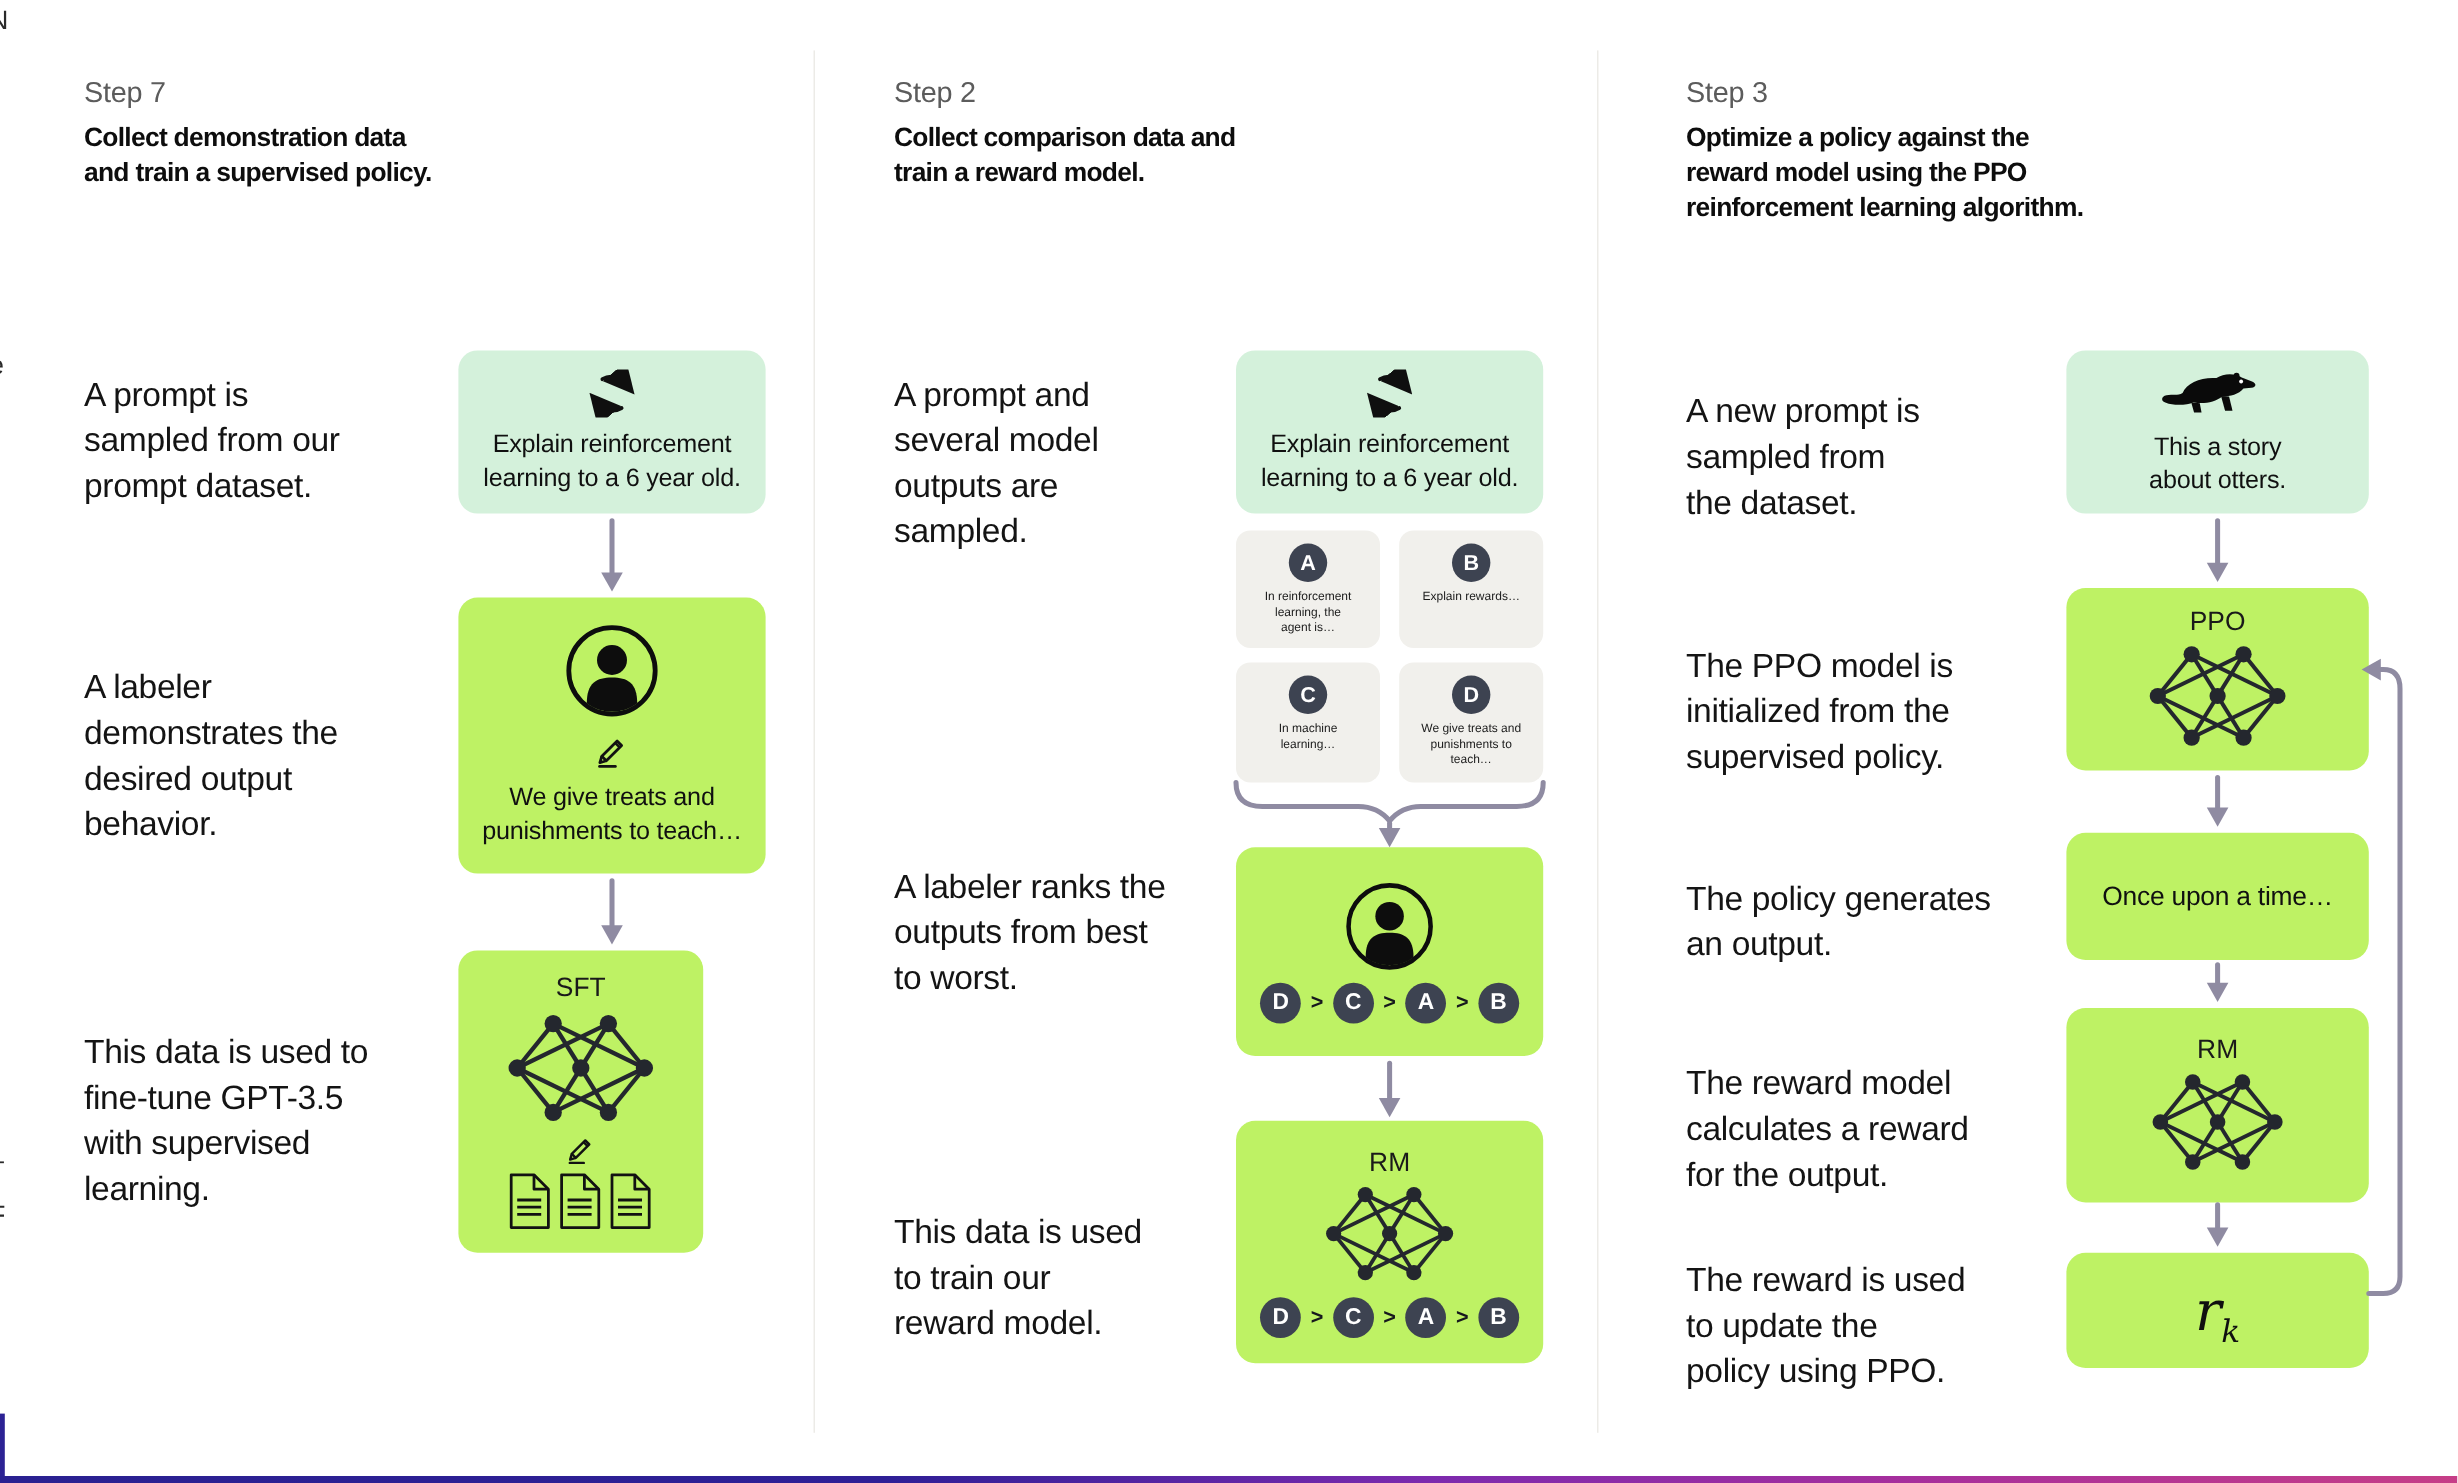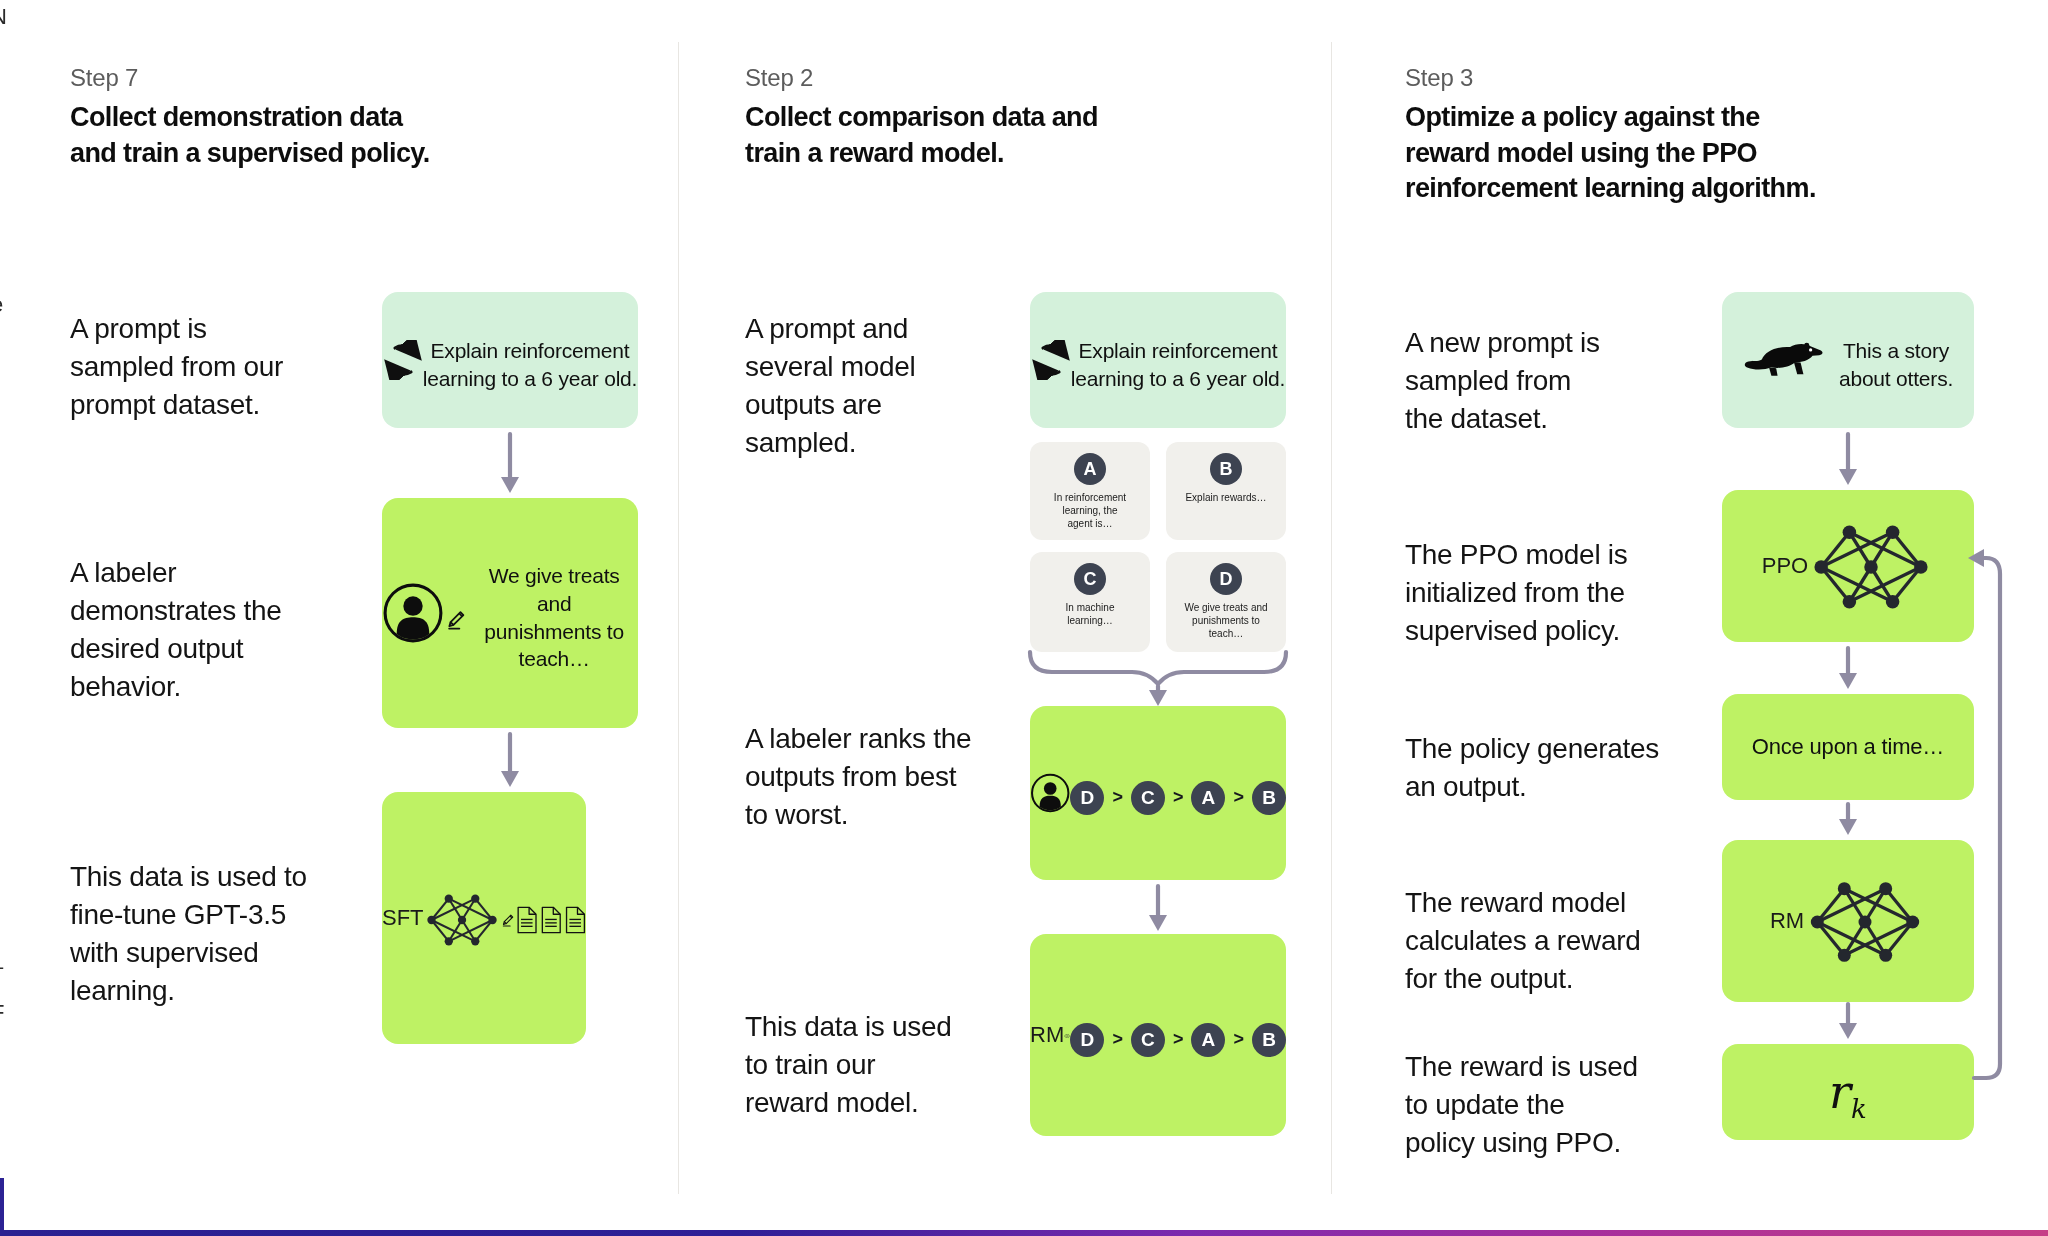--- a/index.html
+++ b/index.html
@@ -2,25 +2,25 @@
 <html><head>
 <meta charset="utf-8">
 <style>
   html,body{margin:0;padding:0;background:#ffffff;}
   .page{
     position:relative;width:2048px;height:1236px;background:#ffffff;overflow:hidden;
     font-family:"Liberation Sans",sans-serif;color:#141414;
   }
   .divider{position:absolute;top:42px;width:1px;height:1152px;background:#e8e6e2;}
   .step-label{position:absolute;font-size:24px;color:#5c5c5c;letter-spacing:-0.2px;}
-  .step-title{position:absolute;margin:0;font-size:27px;font-weight:bold;color:#0d0d0d;
+  .step-title{position:absolute;margin:0;font-size:22px;font-weight:bold;color:#0d0d0d;
     line-height:1.32;letter-spacing:-0.6px;white-space:pre-line;}
   .caption{position:absolute;font-size:28px;color:#141414;line-height:1.36;
     letter-spacing:-0.3px;white-space:pre-line;}
-  .box{position:absolute;border-radius:16px;display:flex;flex-direction:row;
+  .box{position:absolute;border-radius:16px;display:flex;flex-direction:column;
     align-items:center;justify-content:center;text-align:center;}
   .box.green{background:#d4f1db;}
   .box.gray{background:#bef264;}
   .box-text{font-size:21px;line-height:1.33;color:#101010;letter-spacing:-0.2px;white-space:pre-line;}
   .box-text.lg{font-size:22px;}
   .model-label{font-size:22px;color:#1a1a1a;}
   .icon-gap{margin-top:9px;}
   .out-box{position:absolute;background:#f1f0ec;border-radius:12px;display:flex;
     flex-direction:column;align-items:center;justify-content:flex-start;padding-top:11px;box-sizing:border-box;}
   .out-text{font-size:10px;line-height:1.28;color:#1b1b1b;white-space:pre-line;text-align:center;margin-top:7px;}

